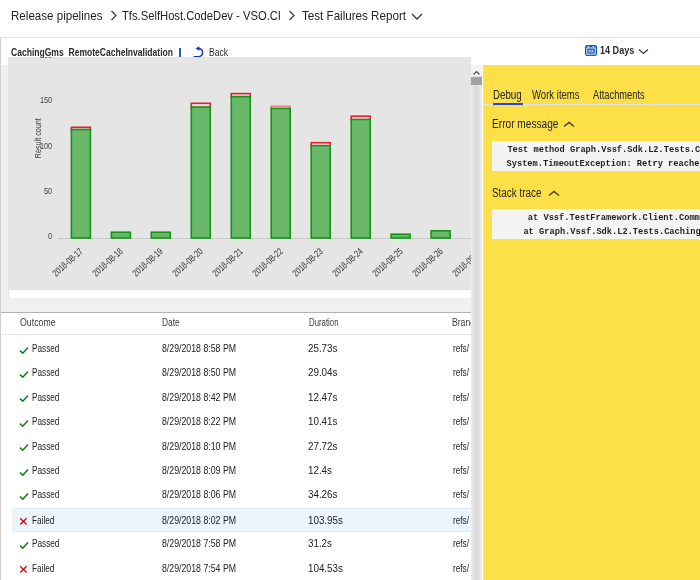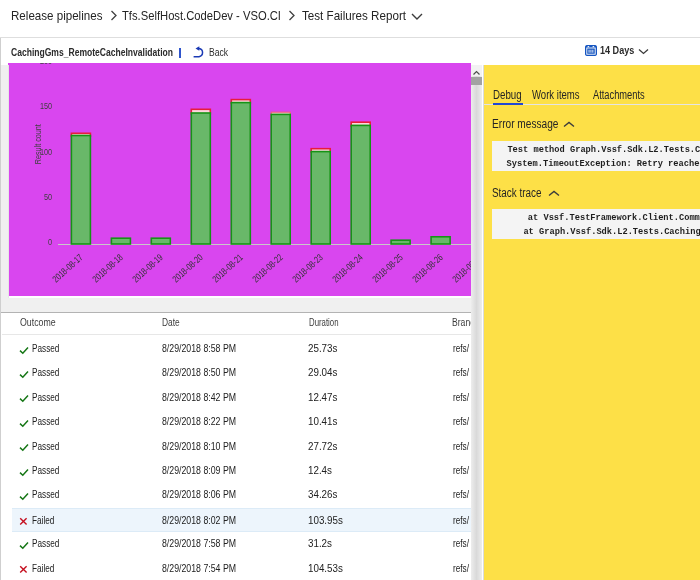--- a/index.html
+++ b/index.html
@@ -7,21 +7,21 @@
 body{font-family:"Liberation Sans",sans-serif;background:#fff;position:relative;color:#212121}
 .abs{position:absolute}
 .nw{white-space:nowrap}
 
 #bcbar{left:0;top:0;width:700px;height:38px;background:#fff;border-bottom:1px solid #dedede}
 #bcbar span{position:absolute;top:7.5px;font-size:13.5px;color:#242424;white-space:nowrap}
 
 #subbar{left:0;top:38px;width:700px;height:27px;background:#fff}
 
 #leftbg{left:0;top:65px;width:8px;height:233px;background:#f0f0f0}
-#chartcard{left:8px;top:63px;width:463px;height:233px;background:#d946ef;overflow:hidden}
+#chartcard{left:8px;top:57px;width:463px;height:233px;background:#e5e5e5;overflow:hidden}
 #tablecard{left:0;top:312px;width:471px;height:268px;background:#fff;overflow:hidden;border-top:1px solid #b3b3b3}
 #gapband{left:0;top:298px;width:471px;height:14px;background:#f0f0f0}
 
 .th{position:absolute;top:316px;font-size:10.5px;color:#3c3c3c}
 #thline{left:2px;top:334px;width:469px;height:1px;background:#e7e7e7}
 .row{position:absolute;left:12px;width:459px;height:24.4px;font-size:10px}
 .row .oc{position:absolute;left:20px;top:6px;transform:scaleX(0.82);transform-origin:0 50%}
 .row .dt{position:absolute;left:150px;top:6px;transform:scaleX(0.876);transform-origin:0 50%}
 .row .du{position:absolute;left:295.5px;top:6px;transform:scaleX(0.98);transform-origin:0 50%}
 .row .br{position:absolute;left:440.6px;top:6px;transform:scaleX(0.82);transform-origin:0 50%}

